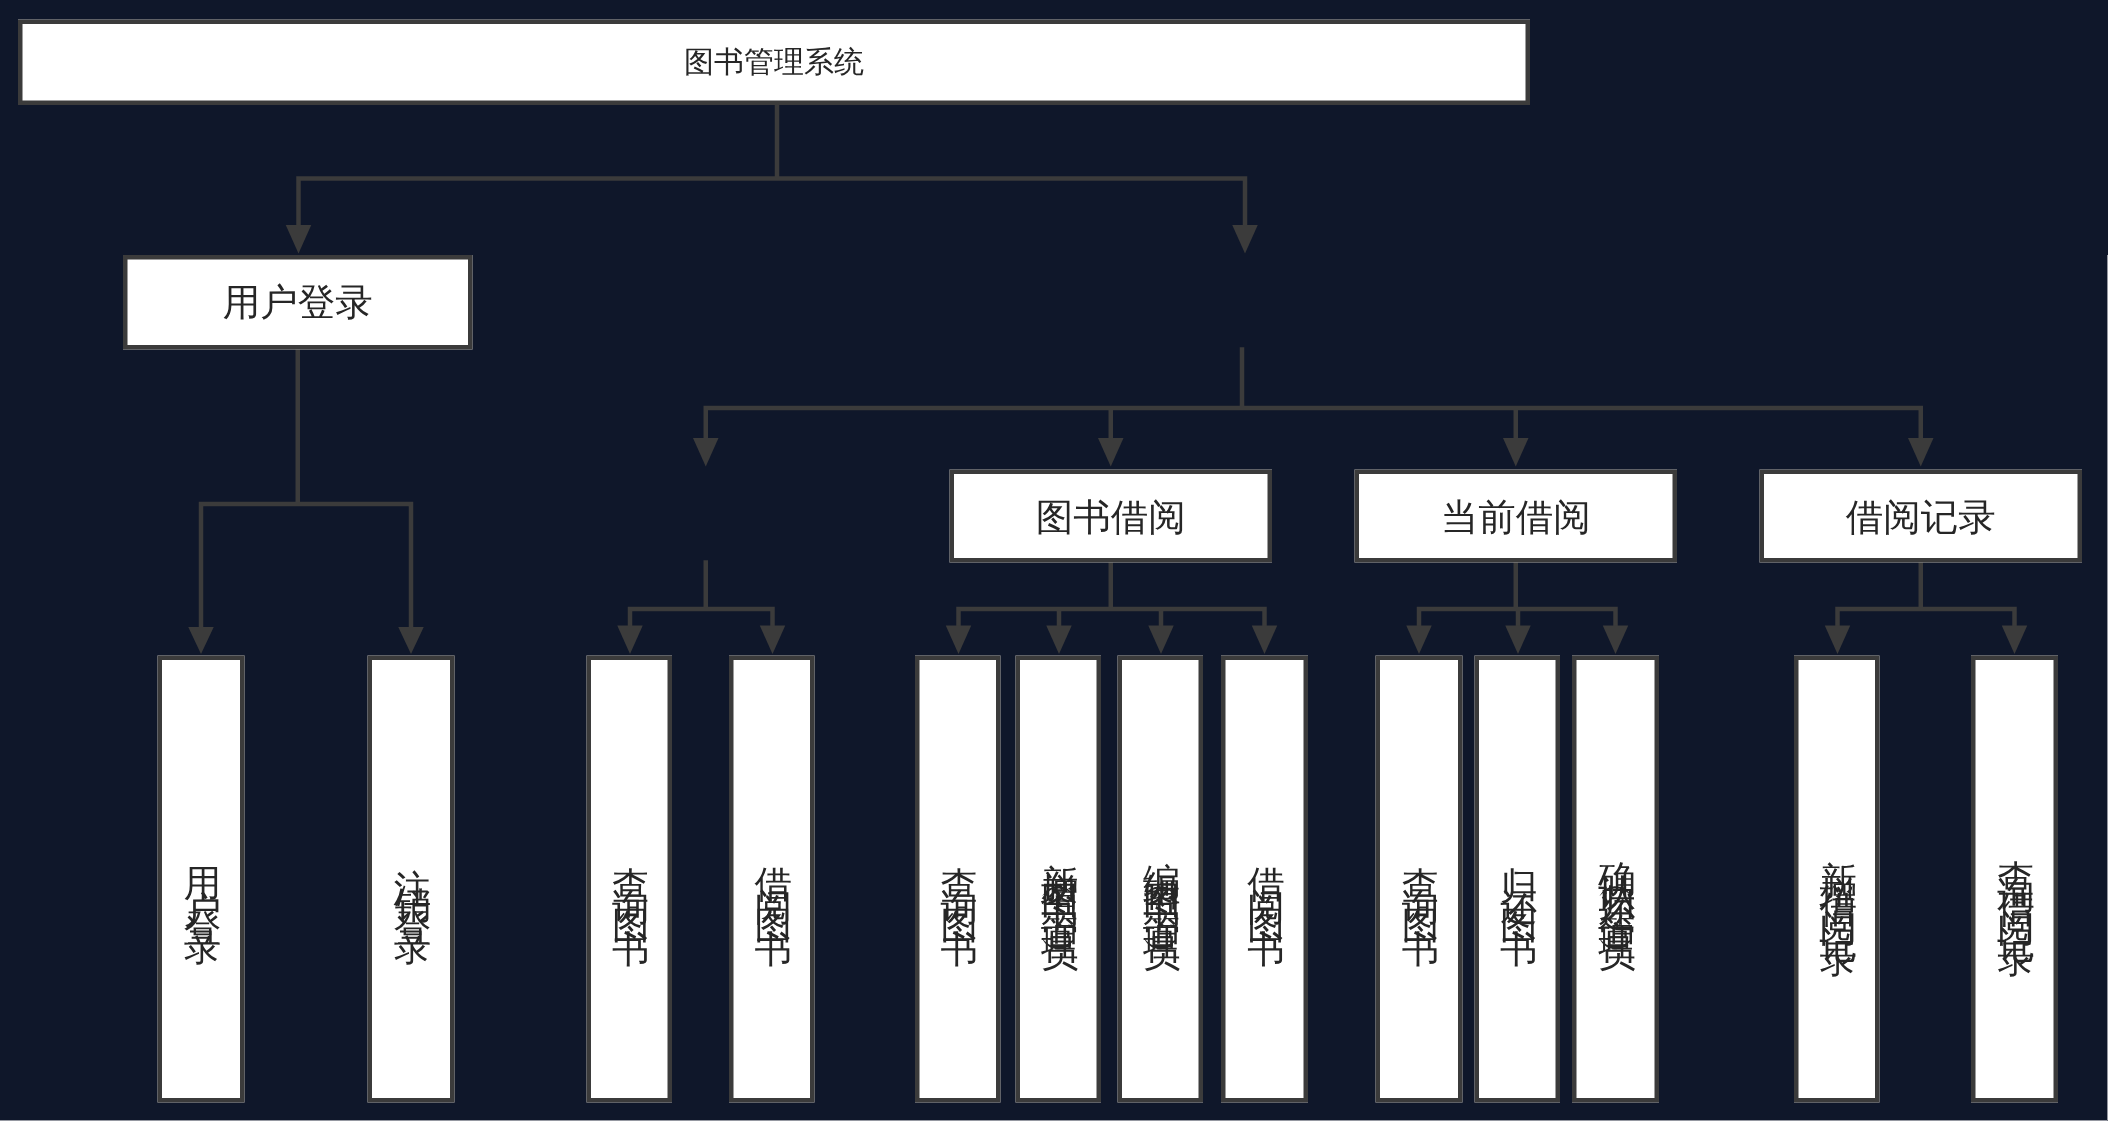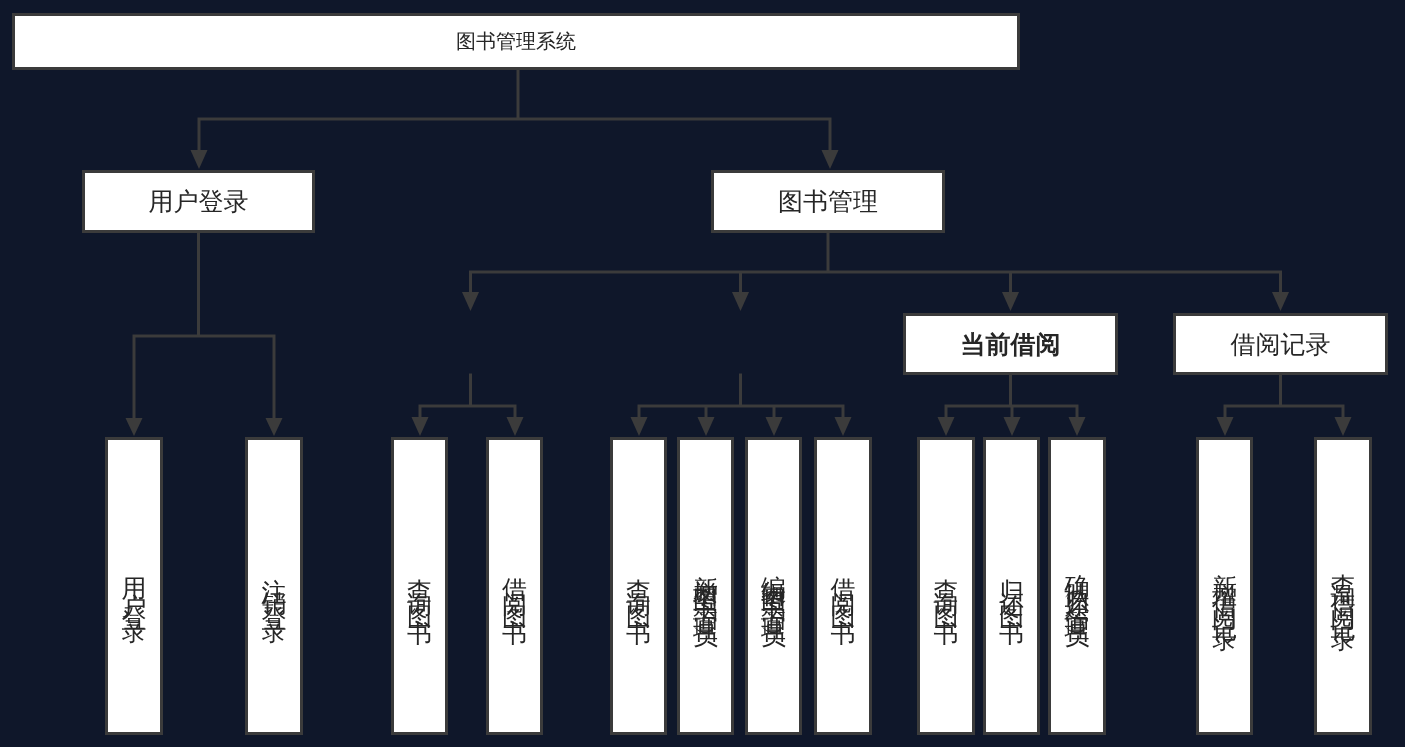--- a/index.html
+++ b/index.html
@@ -101,25 +101,25 @@
     </g>
   </svg>
 
   <div class="node root" style="left:12px; top:13px; width:1008px; height:57px;">
     <span>图书管理系统</span>
   </div>
 
   <div class="node" style="left:82px; top:170px; width:233px; height:63px;">
     <span>用户登录</span>
   </div>
-  <div class="node" style="left:711px; top:170px; width:234px; height:63px;">
-    <span>图书管理</span>
+
+  <div class="node" style="left:633px; top:313px; width:215px; height:62px;">
+    <span>图书借阅</span>
   </div>
-
-  <div class="node" style="left:903px; top:313px; width:215px; height:62px;font-weight:bold;">
+  <div class="node" style="left:903px; top:313px; width:215px; height:62px;">
     <span>当前借阅</span>
   </div>
   <div class="node" style="left:1173px; top:313px; width:215px; height:62px;">
     <span>借阅记录</span>
   </div>
 
   <div class="node" style="left:105px; top:437px; width:58px; height:298px;">
     <span class="v-text ls4">用户登录</span>
   </div>
   <div class="node" style="left:245px; top:437px; width:58px; height:298px;">

